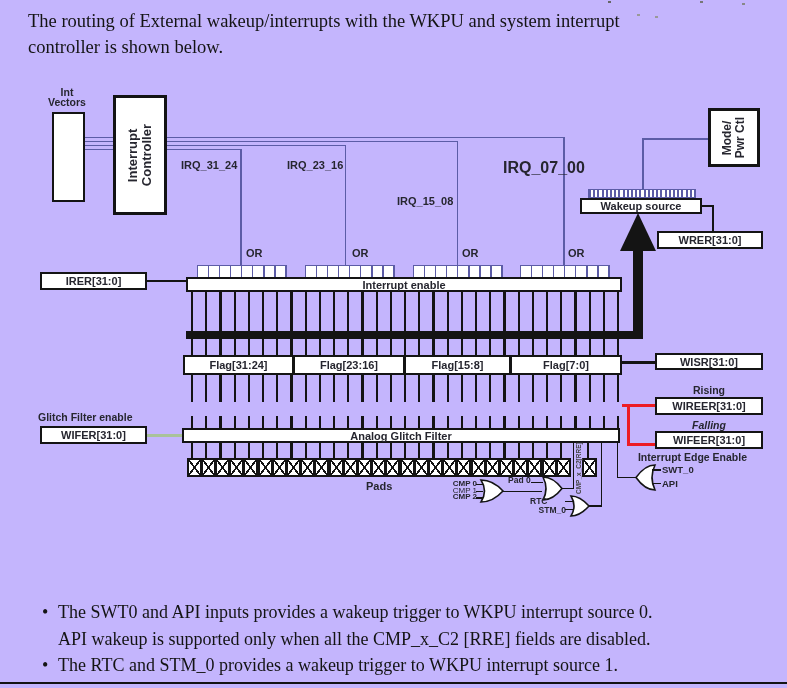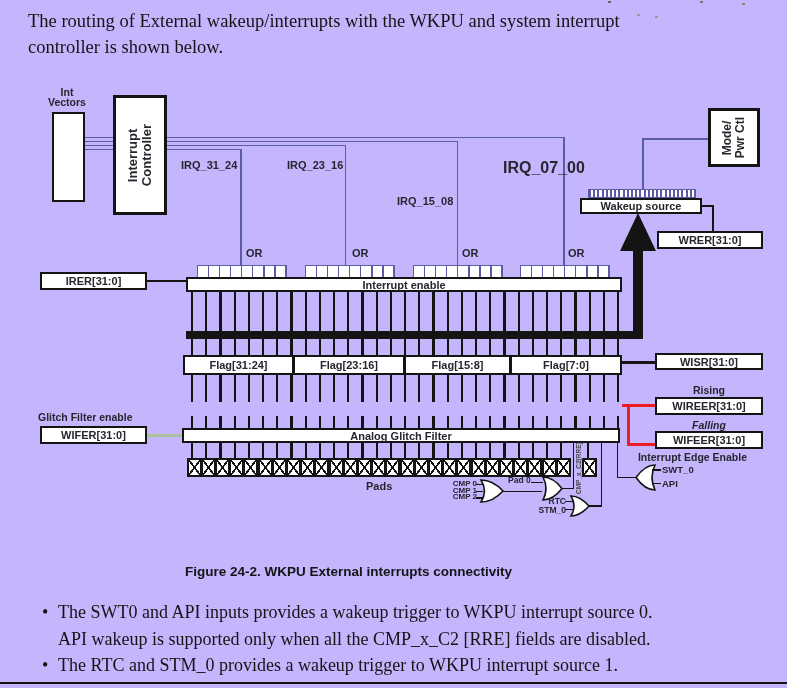--- a/index.html
+++ b/index.html
@@ -172,41 +172,41 @@
         <div class="pad" style="left: 499px;"></div>
         <div class="pad" style="left: 513.2px;"></div>
         <div class="pad" style="left: 527.4px;"></div>
         <div class="pad" style="left: 541.6px;"></div>
         <div class="pad" style="left: 555.8px;"></div>
         <div class="pad" style="left: 582px;"></div>
       </div>
     <div class="abs lbl" style="left:366px;top:480px;font-size:11px;">Pads</div>
 
     <div class="abs lbl" style="left:440px;top:481px;width:37px;text-align:right;font-size:8px;line-height:6.6px;font-weight:600;">CMP 0</div>
-    <div class="abs lbl" style="left:440px;top:487.6px;width:37px;text-align:right;font-size:8px;line-height:6.6px;font-weight:700;">CMP 1</div>
+    <div class="abs lbl" style="left:440px;top:487.6px;width:37px;text-align:right;font-size:8px;line-height:6.6px;font-weight:400;">CMP 1</div>
     <div class="abs lbl" style="left:440px;top:494.2px;width:37px;text-align:right;font-size:8px;line-height:6.6px;font-weight:600;">CMP 2</div>
     <div class="abs ln" style="left:476px;top:484px;width:7px;height:1.4px;"></div>
     <div class="abs ln" style="left:476px;top:490.6px;width:7px;height:1.4px;"></div>
     <div class="abs ln" style="left:476px;top:497.2px;width:7px;height:1.4px;"></div>
     <svg class="gate" style="left:479px;top:479px;" width="26" height="24" viewBox="0 0 26 24">
       <path d="M2,1 Q14,1 24,12 Q14,23 2,23 Q9,12 2,1 Z" fill="#fff" stroke="#141414" stroke-width="1.6"></path>
     </svg>
     <div class="abs ln" style="left:503px;top:490.5px;width:39px;height:1.6px;"></div>
     <div class="abs lbl" style="left:508px;top:475px;font-size:8.5px;font-weight:600;">Pad 0</div>
     <div class="abs ln" style="left:531px;top:481.5px;width:12px;height:1.4px;"></div>
     <svg class="gate" style="left:541px;top:476px;" width="23" height="25" viewBox="0 0 23 25">
       <path d="M2,1 Q12,1 21,12.5 Q12,24 2,24 Q8,12.5 2,1 Z" fill="#fff" stroke="#141414" stroke-width="1.6"></path>
     </svg>
     <div class="abs ln" style="left:561px;top:487.5px;width:13px;height:1.6px;"></div>
     <div class="abs ln" style="left:572.5px;top:443px;width:1.6px;height:46px;"></div>
     <div class="abs lbl vtext" style="left:574.5px;top:446px;height:48px;font-size:6.5px;font-weight:600;color:#444;">
         <span>CMP_x_C2[RRE]</span>
       </div>
 
-    <div class="abs lbl" style="left:530px;top:496px;width:36px;text-align:right;font-size:8.5px;font-weight:600;">RTC</div>
+    <div class="abs lbl" style="left:530px;top:496px;width:36px;font-size:8.5px;font-weight:600;">RTC</div>
     <div class="abs lbl" style="left:530px;top:504.5px;width:36px;text-align:right;font-size:8.5px;font-weight:600;">STM_0</div>
     <div class="abs ln" style="left:565px;top:500.5px;width:8px;height:1.4px;"></div>
     <div class="abs ln" style="left:565px;top:509px;width:8px;height:1.4px;"></div>
     <svg class="gate" style="left:569px;top:495px;" width="22" height="22" viewBox="0 0 22 22">
       <path d="M2,1 Q11,1 20,11 Q11,21 2,21 Q8,11 2,1 Z" fill="#fff" stroke="#141414" stroke-width="1.6"></path>
     </svg>
     <div class="abs ln" style="left:588px;top:505px;width:14px;height:1.6px;"></div>
     <div class="abs ln" style="left:600.5px;top:443px;width:1.6px;height:64px;"></div>
 
     <div class="abs ln" style="left:616.5px;top:443px;width:1.6px;height:35px;"></div>
@@ -214,21 +214,20 @@
     <svg class="gate" style="left:634px;top:464px;transform:scaleX(-1);" width="23" height="27" viewBox="0 0 23 27">
       <path d="M2,1 Q12,1 21,13.5 Q12,26 2,26 Q8,13.5 2,1 Z" fill="#fff" stroke="#141414" stroke-width="1.6"></path>
     </svg>
     <div class="abs ln" style="left:652px;top:469px;width:9px;height:1.5px;"></div>
     <div class="abs ln" style="left:652px;top:482.5px;width:9px;height:1.5px;"></div>
     <div class="abs lbl" style="left:662px;top:464px;font-size:9.5px;font-weight:600;">SWT_0</div>
     <div class="abs lbl" style="left:662px;top:477.5px;font-size:9.5px;font-weight:600;">API</div>
 
   </div>
 
-  <div class="abs lbl" style="left:0;top:564px;width:697px;text-align:center;font-size:13.5px;color:#141414;">Figure 24-2. WKPU External interrupts connectivity</div>
 
   <div class="abs" style="left:42px;top:599px;">
     <div class="bullet-item">
       <div class="blt-line">The SWT0 and API inputs provides a wakeup trigger to WKPU interrupt source 0.</div>
       <div class="blt-line">API wakeup is supported only when all the CMP_x_C2 [RRE] fields are disabled.</div>
     </div>
     <div class="bullet-item">
       <div class="blt-line">The RTC and STM_0 provides a wakeup trigger to WKPU interrupt source 1.</div>
     </div>
   </div>

